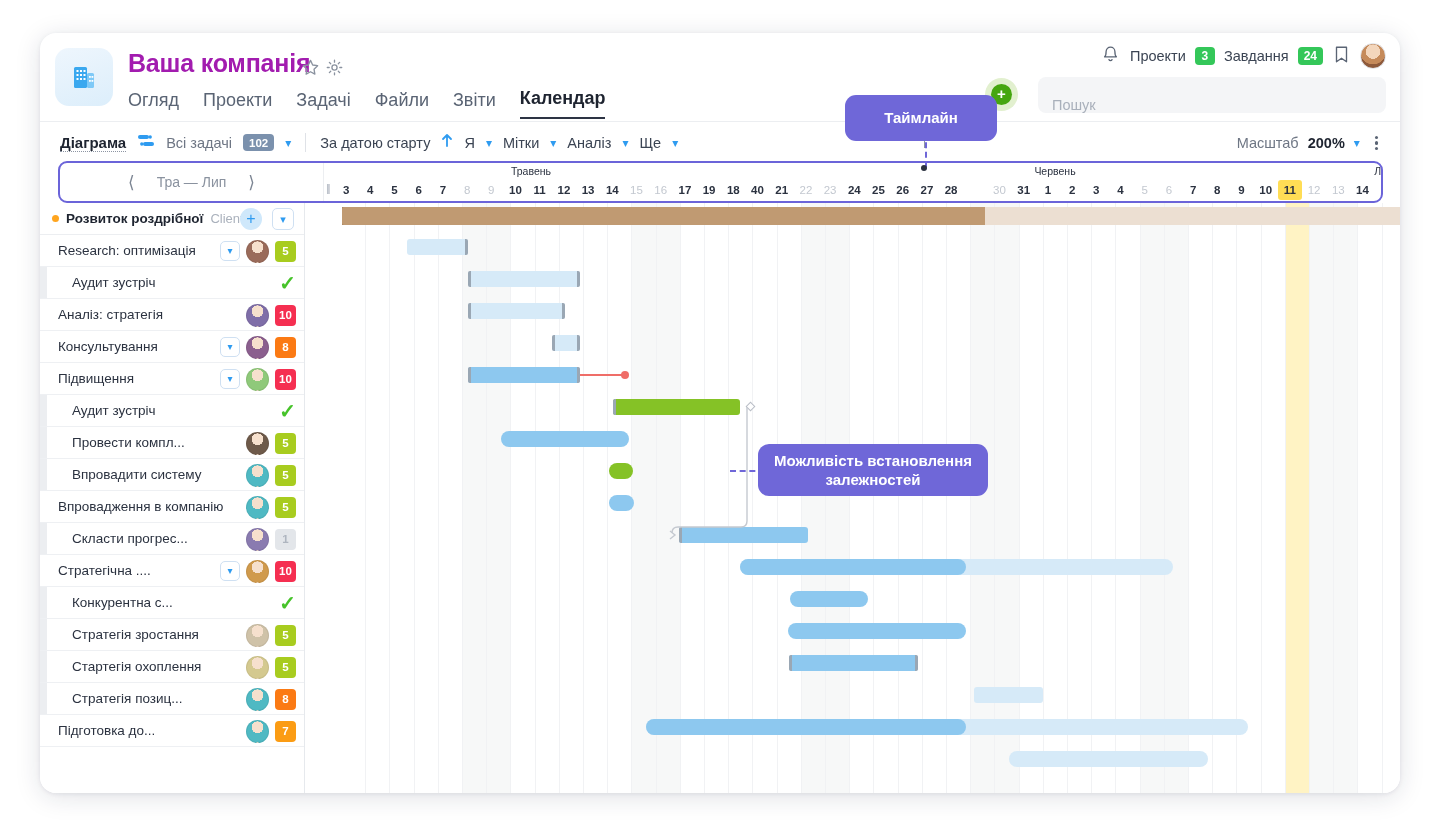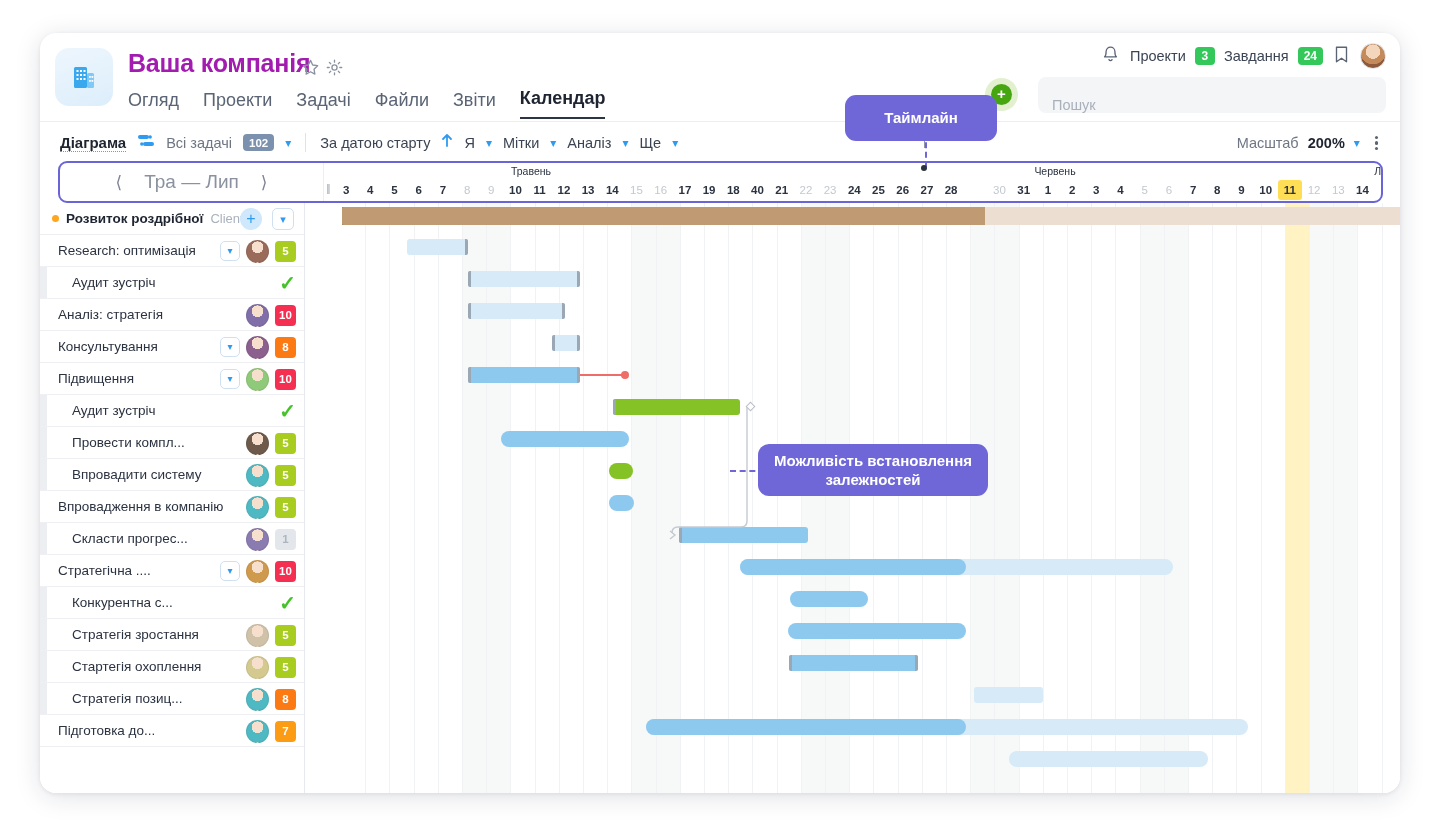--- a/index.html
+++ b/index.html
@@ -112,21 +112,21 @@
     width: 1325px; height: 42px;
     border: 2.5px solid #6b64d9; border-radius: 9px;
     background: #fff; overflow: hidden; display: flex;
   }
   .ruler-nav {
     width: 264px; flex: 0 0 264px;
     display: flex; align-items: center; justify-content: center; gap: 22px;
     border-right: 1px solid #eceef1;
   }
   .arrow-btn { font-size: 17px; color: #7c8593; cursor: pointer; }
-  .range-label { font-size: 19px; color: #8a929f; }
+  .range-label { font-size: 14px; color: #8a929f; }
   .ruler-scale { position: relative; flex: 1; }
   .month-row {
     position: absolute; left: 0; top: 2px; right: 0; height: 16px;
   }
   .month-lbl {
     position: absolute; font-size: 10.5px; color: #2b3240; font-weight: 400;
     transform: translateX(-50%); top: 0;
   }
   .day-row { position: absolute; left: 0; top: 17px; right: 0; height: 22px; }
   .day {

